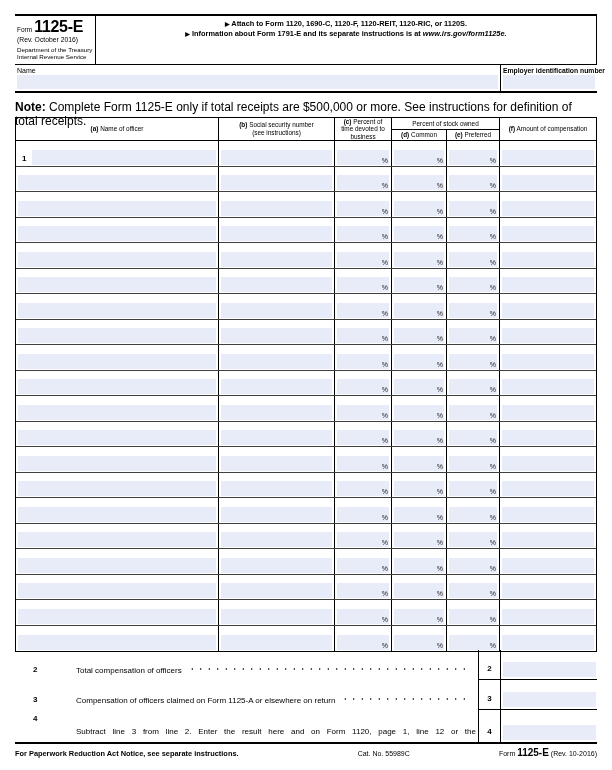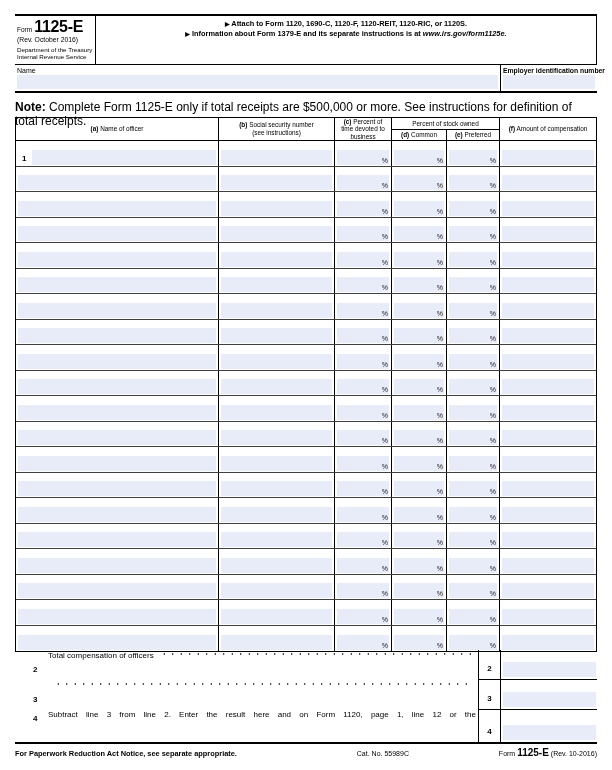--- a/index.html
+++ b/index.html
@@ -77,22 +77,22 @@
   .rownum{position:absolute;left:6px;bottom:3px;font-size:8px;font-weight:bold;z-index:2;}
   .row.first .ca .cfield{left:16px;}
   
   .lines{left:15px;top:650px;width:582px;box-sizing:border-box;}
   .line-row{display:flex;box-sizing:border-box;font-size:8px;}
   .line-row.h30{height:30px;}
   .line-row.h32{height:32px;}
   .gutter{width:33px;box-sizing:border-box;padding-left:18px;font-weight:bold;
      display:flex;align-items:flex-end;padding-bottom:6px;}
   .gutter.top{align-items:flex-start;padding-top:4px;}
-  .desc{flex:1;display:flex;flex-direction:column;justify-content:flex-start;
-     padding-bottom:5px;box-sizing:border-box;padding-right:2px;}
+  .desc{flex:1;display:flex;flex-direction:column;justify-content:flex-end;
+     padding-bottom:5px;box-sizing:border-box;padding-right:2px;margin-left:28px;}
   .desc-line{display:flex;align-items:baseline;}
   .dots{flex:1;height:8px;margin:0 4px;
      background-image:radial-gradient(circle,#111 0.9px,rgba(0,0,0,0) 1.05px);
      background-size:8.5px 8px;background-repeat:repeat-x;background-position:2px bottom;}
   .just{display:block;text-align:justify;text-align-last:justify;line-height:1.35;}
   .numbox{width:23px;box-sizing:border-box;border-left:1px solid #000;border-right:1px solid #000;
      border-bottom:1px solid #000;display:flex;align-items:flex-end;justify-content:center;
      font-weight:bold;padding-bottom:6px;}
   .numbox.nb{border-bottom:none;}
   .amount{width:96px;box-sizing:border-box;border-bottom:1px solid #000;position:relative;}
@@ -120,21 +120,21 @@
       </div>
       <div class="rev">(Rev. October 2016)</div>
       <div class="dept">
         <div>Department of the Treasury</div>
         <div>Internal Revenue Service</div>
       </div>
     </div>
     <div class="title-box">
       <div>
         <div class="instr"><span class="arrow">▶</span><span> Attach to Form 1120, 1690-C, 1120-F, 1120-REIT, 1120-RIC, or 1120S.</span></div>
-        <div class="instr"><span class="arrow">▶</span><span> Information about Form 1379-E and its separate instructions is at </span><i>www.irs.gov/form1125e.</i></div>
+        <div class="instr"><span class="arrow">▶</span><span> Information about Form 1791-E and its separate instructions is at </span><i>www.irs.gov/form1125e.</i></div>
       </div>
     </div>
   </div>
 
   <div class="abs name-band">
     <div class="name-cell">
       <div class="band-label">Name</div>
       <div class="fill" style="background: rgb(232, 236, 248);"></div>
     </div>
     <div class="ein-cell">
@@ -669,20 +669,21 @@
       </div>
       <div class="numbox">2</div>
       <div class="amount">
         <div class="afield" style="background: rgb(232, 236, 248);"></div>
       </div>
     </div>
     <div class="line-row h30">
       <div class="gutter">3</div>
       <div class="desc">
         <div class="desc-line">
+          <span>Compensation of officers claimed on Form 1125-A or elsewhere on return</span>
           <span class="dots"></span>
         </div>
       </div>
       <div class="numbox">3</div>
       <div class="amount">
         <div class="afield" style="background: rgb(232, 236, 248);"></div>
       </div>
     </div>
     <div class="line-row h32">
       <div class="gutter top">4</div>
@@ -690,21 +691,21 @@
         <span class="just">Subtract line 3 from line 2. Enter the result here and on Form 1120, page 1, line 12 or the</span>
       </div>
       <div class="numbox nb">4</div>
       <div class="amount nb">
         <div class="afield" style="background: rgb(232, 236, 248);"></div>
       </div>
     </div>
   </div>
 
   <div class="abs footer">
-    <span class="foot-left">For Paperwork Reduction Act Notice, see separate appropriate.</span>
+    <span class="foot-left">For Paperwork Reduction Act Notice, see separate instructions.</span>
     <span class="foot-cat">Cat. No. 55989C</span>
     <span class="foot-right">
       <span>Form</span>
       <span class="fnum">1125-E</span>
       <span>(Rev. 10-2016)</span>
     </span>
   </div>
 
 </div>
 

